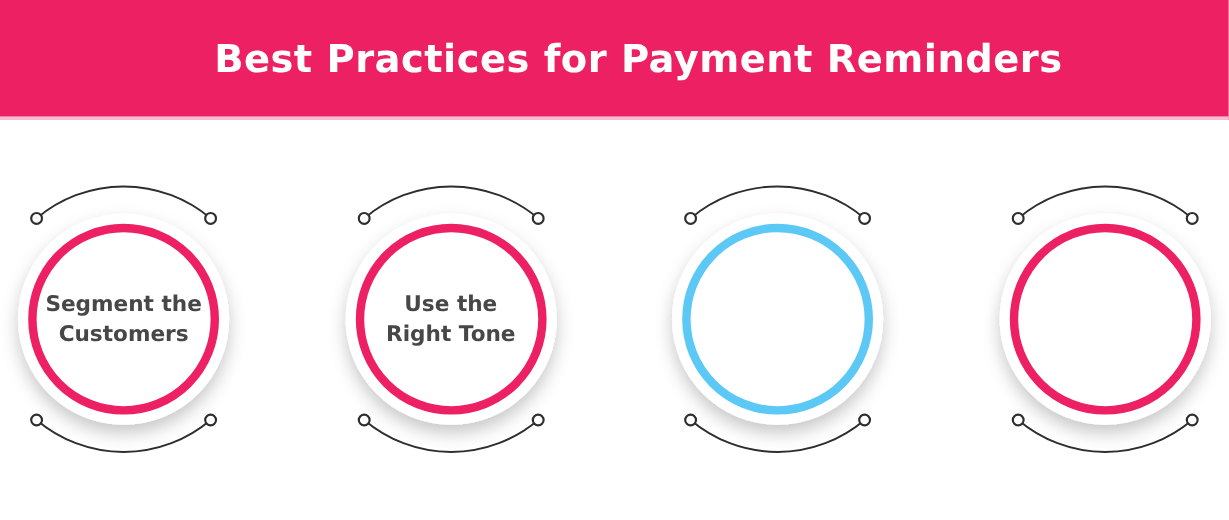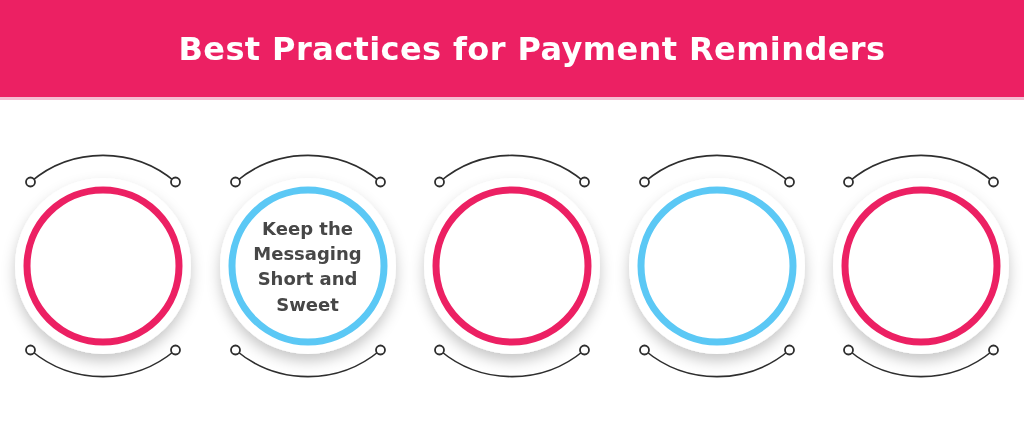--- a/index.html
+++ b/index.html
@@ -83,50 +83,38 @@
       </defs>
       <path class="arc" d="M 29.5 40 A 112 112 0 0 1 174.5 40"></path>
       <path class="arc" d="M 29.5 208 A 112 112 0 0 0 174.5 208"></path>
       <circle class="big-circle" cx="102" cy="124" r="88"></circle>
       <circle class="ring" cx="102" cy="124" r="76" stroke="#EC2063"></circle>
       <circle class="dot" cx="29.5" cy="40" r="4.5"></circle>
       <circle class="dot" cx="174.5" cy="40" r="4.5"></circle>
       <circle class="dot" cx="29.5" cy="208" r="4.5"></circle>
       <circle class="dot" cx="174.5" cy="208" r="4.5"></circle>
     </svg>
+    <div class="step-label">Segment the
+Customers</div>
   </div>
 
-  <div class="step">
-    <svg width="204" height="246" viewBox="0 0 204 246">
-      <path class="arc" d="M 29.5 40 A 112 112 0 0 1 174.5 40"></path>
-      <path class="arc" d="M 29.5 208 A 112 112 0 0 0 174.5 208"></path>
-      <circle class="big-circle" cx="102" cy="124" r="88"></circle>
-      <circle class="ring" cx="102" cy="124" r="76" stroke="#5BC8F5"></circle>
-      <circle class="dot" cx="29.5" cy="40" r="4.5"></circle>
-      <circle class="dot" cx="174.5" cy="40" r="4.5"></circle>
-      <circle class="dot" cx="29.5" cy="208" r="4.5"></circle>
-      <circle class="dot" cx="174.5" cy="208" r="4.5"></circle>
-    </svg>
-    <div class="step-label">Keep the
-Messaging
-Short and
-Sweet</div>
-  </div>
 
   <div class="step">
     <svg width="204" height="246" viewBox="0 0 204 246">
       <path class="arc" d="M 29.5 40 A 112 112 0 0 1 174.5 40"></path>
       <path class="arc" d="M 29.5 208 A 112 112 0 0 0 174.5 208"></path>
       <circle class="big-circle" cx="102" cy="124" r="88"></circle>
       <circle class="ring" cx="102" cy="124" r="76" stroke="#EC2063"></circle>
       <circle class="dot" cx="29.5" cy="40" r="4.5"></circle>
       <circle class="dot" cx="174.5" cy="40" r="4.5"></circle>
       <circle class="dot" cx="29.5" cy="208" r="4.5"></circle>
       <circle class="dot" cx="174.5" cy="208" r="4.5"></circle>
     </svg>
+    <div class="step-label">Use the
+Right Tone</div>
   </div>
 
   <div class="step">
     <svg width="204" height="246" viewBox="0 0 204 246">
       <path class="arc" d="M 29.5 40 A 112 112 0 0 1 174.5 40"></path>
       <path class="arc" d="M 29.5 208 A 112 112 0 0 0 174.5 208"></path>
       <circle class="big-circle" cx="102" cy="124" r="88"></circle>
       <circle class="ring" cx="102" cy="124" r="76" stroke="#5BC8F5"></circle>
       <circle class="dot" cx="29.5" cy="40" r="4.5"></circle>
       <circle class="dot" cx="174.5" cy="40" r="4.5"></circle>

